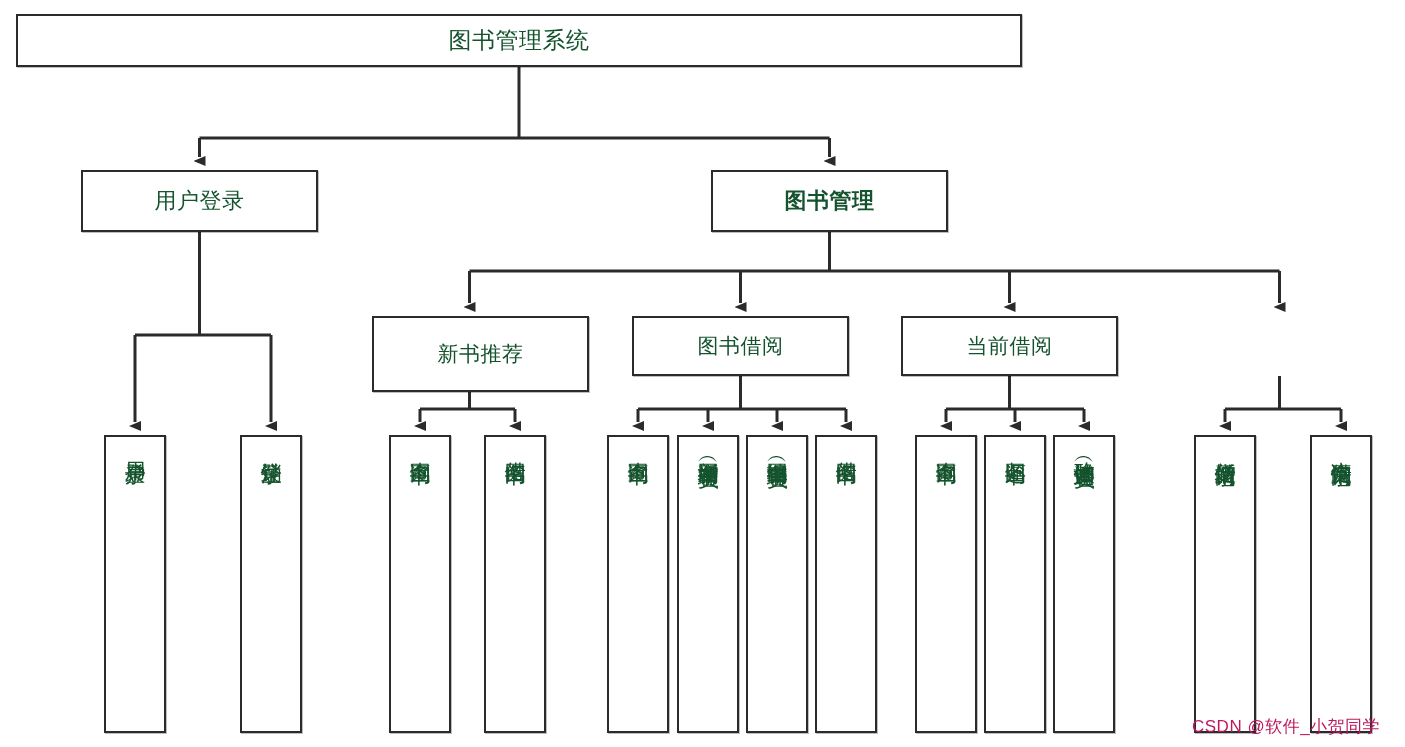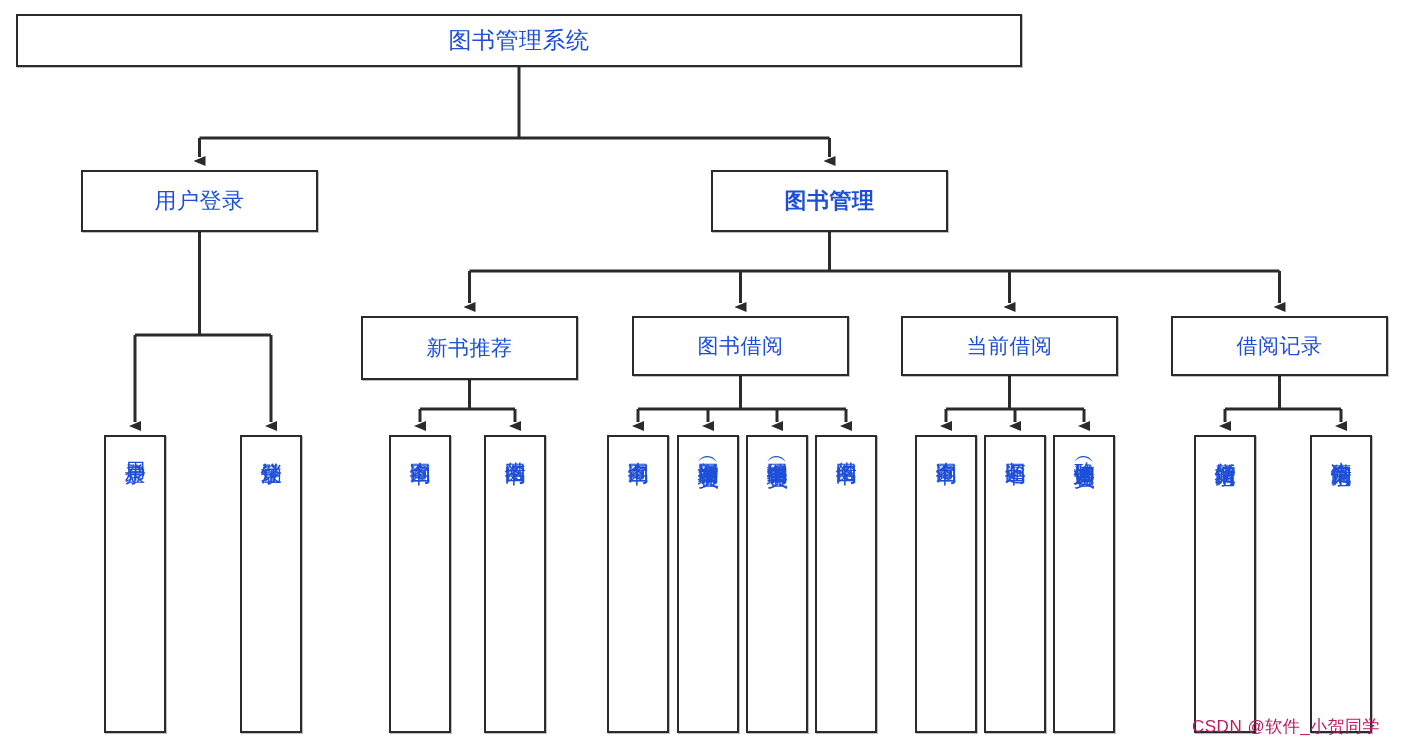--- a/index.html
+++ b/index.html
@@ -28,21 +28,21 @@
     position: absolute;
     box-sizing: border-box;
     border: 2px solid #2b2b2b;
     background: #ffffff;
     display: flex;
     align-items: center;
     justify-content: center;
     box-shadow: 1px 1px 0 rgba(0,0,0,0.25);
   }
   .node-label {
-    color: #1d4ed8;
+    color: #14532d;
     letter-spacing: 0.5px;
     white-space: nowrap;
     text-align: center;
   }
   .node-root .node-label {
     font-size: 23px;
   }
   .node-l2 .node-label {
     font-size: 22px;
   }
@@ -120,31 +120,28 @@
     <span class="node-label">图书管理系统</span>
   </div>
 
   <div class="node-box node-l2" id="box-l2-0" style="left: 81px; top: 170px; width: 237px; height: 62px;">
     <span class="node-label">用户登录</span>
   </div>
   <div class="node-box node-l2" id="box-l2-1" style="left: 711px; top: 170px; width: 237px; height: 62px; font-weight: bold;">
     <span class="node-label">图书管理</span>
   </div>
 
-  <div class="node-box node-l3" id="box-l3-0" style="left: 361px; top: 316px; width: 217px; height: 64px;">
+  <div class="node-box node-l3" id="box-l3-0" style="left: 372px; top: 316px; width: 217px; height: 76px;">
     <span class="node-label">新书推荐</span>
   </div>
   <div class="node-box node-l3" id="box-l3-1" style="left: 632px; top: 316px; width: 217px; height: 60px;">
     <span class="node-label">图书借阅</span>
   </div>
   <div class="node-box node-l3" id="box-l3-2" style="left: 901px; top: 316px; width: 217px; height: 60px; font-family: Liberation Serif, serif;">
     <span class="node-label">当前借阅</span>
-  </div>
-  <div class="node-box node-l3" id="box-l3-3" style="left: 1171px; top: 316px; width: 217px; height: 60px;">
-    <span class="node-label">借阅记录</span>
   </div>
 
   <div class="node-box node-leaf" id="box-leaf-0" style="left: 104px; top: 435px; width: 62px; height: 298px;">
     <span class="node-label">用户登录</span>
   </div>
   <div class="node-box node-leaf" id="box-leaf-1" style="left: 240px; top: 435px; width: 62px; height: 298px;">
     <span class="node-label">注销登录</span>
   </div>
   <div class="node-box node-leaf" id="box-leaf-2" style="left: 389px; top: 435px; width: 62px; height: 298px;">
     <span class="node-label">查询图书</span>

